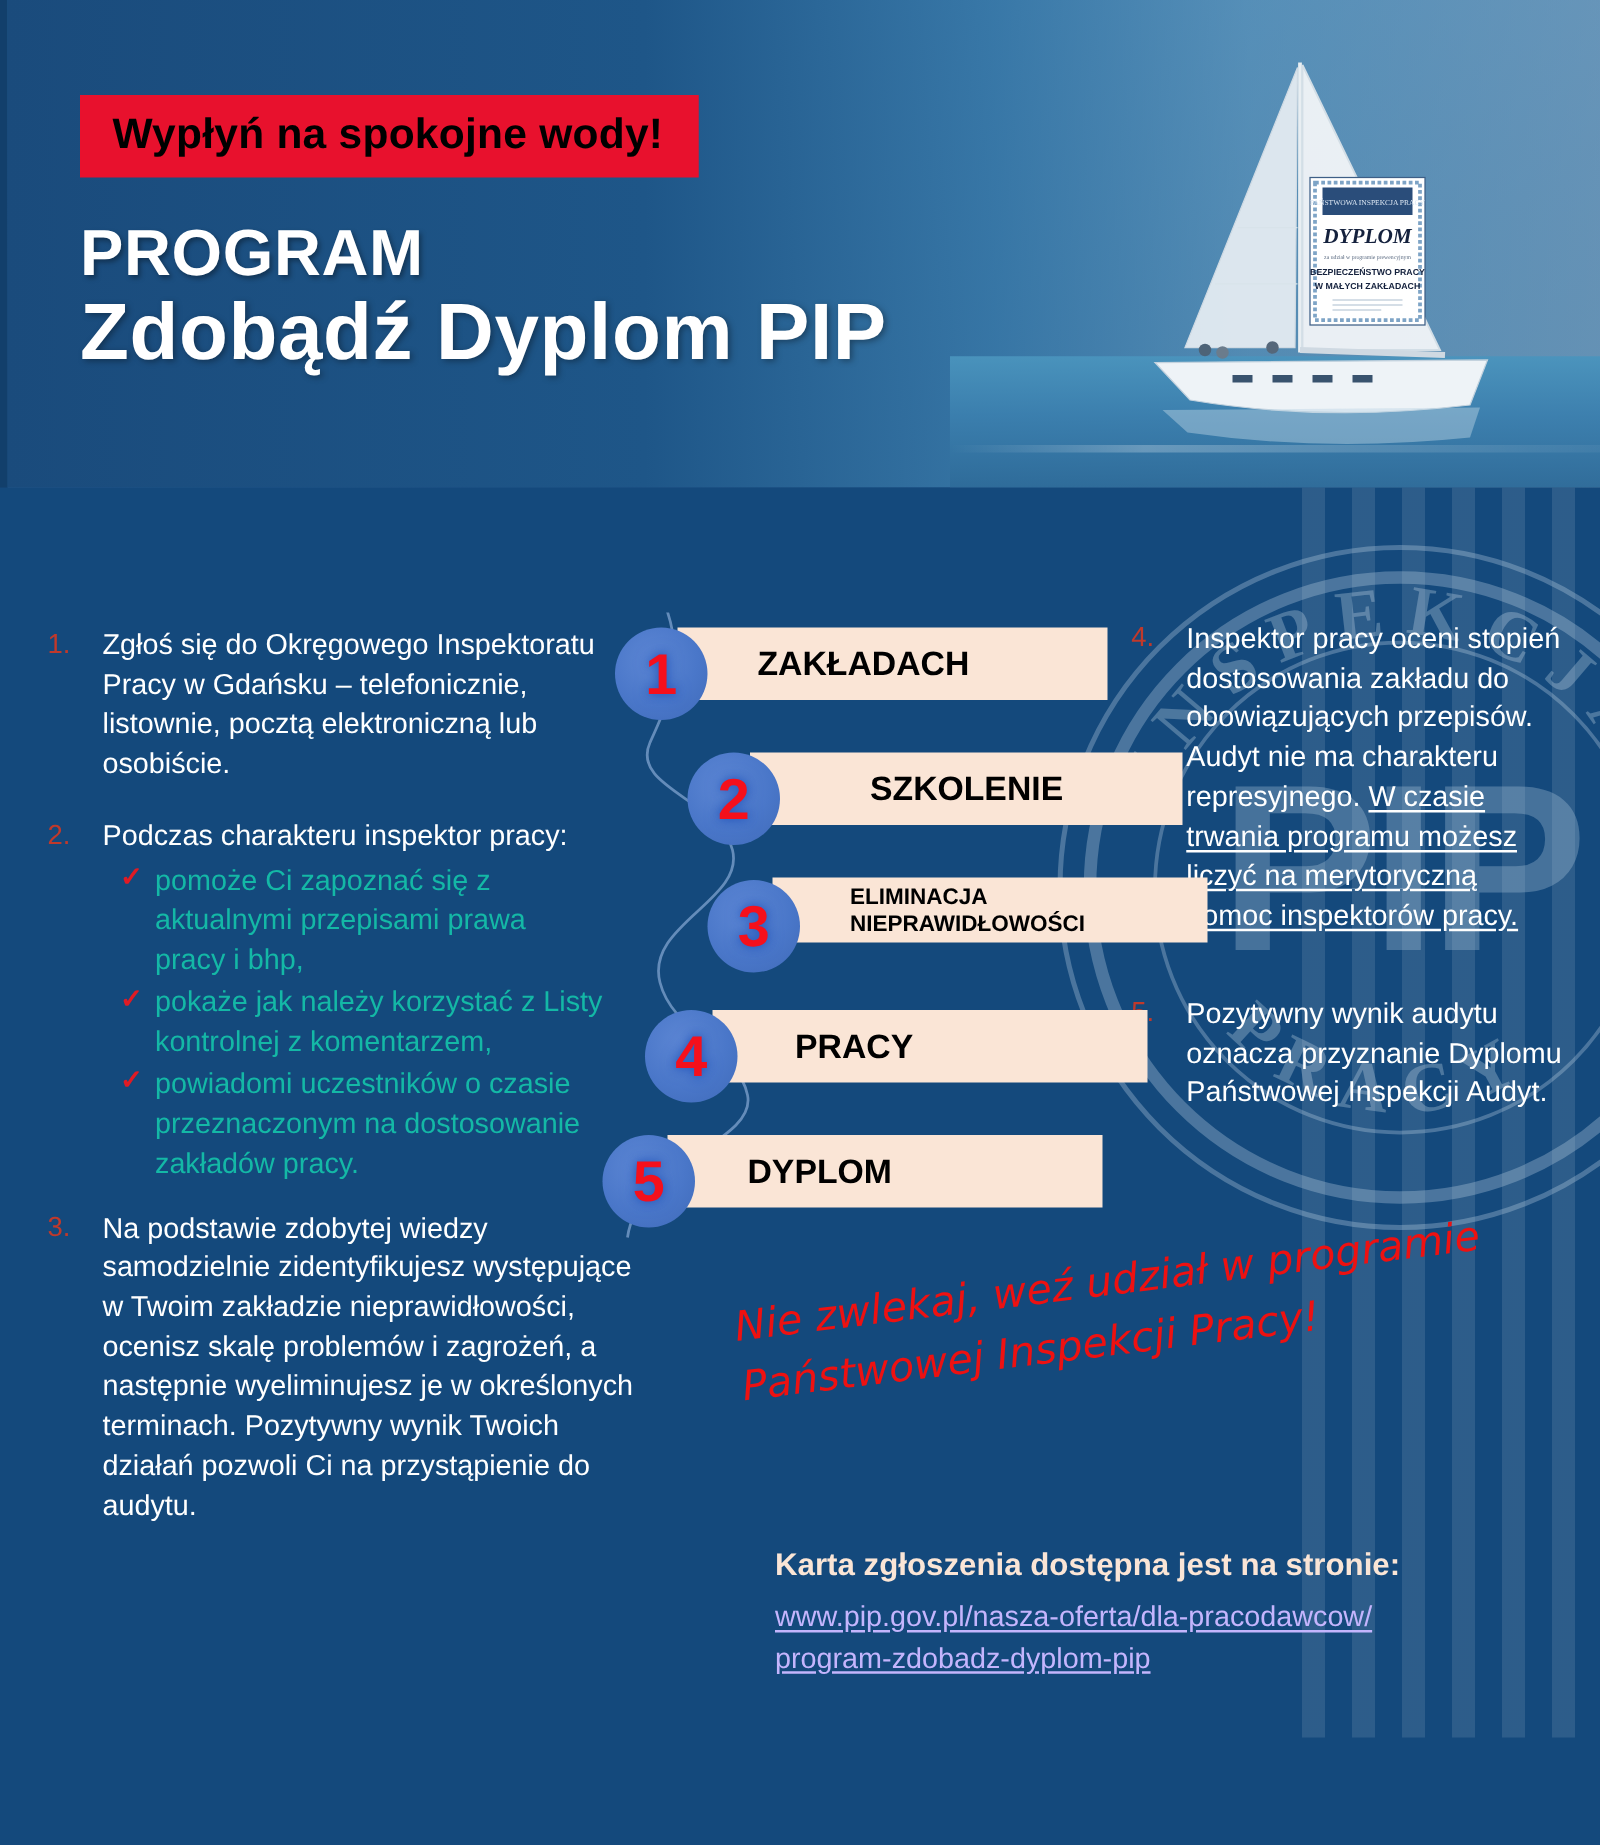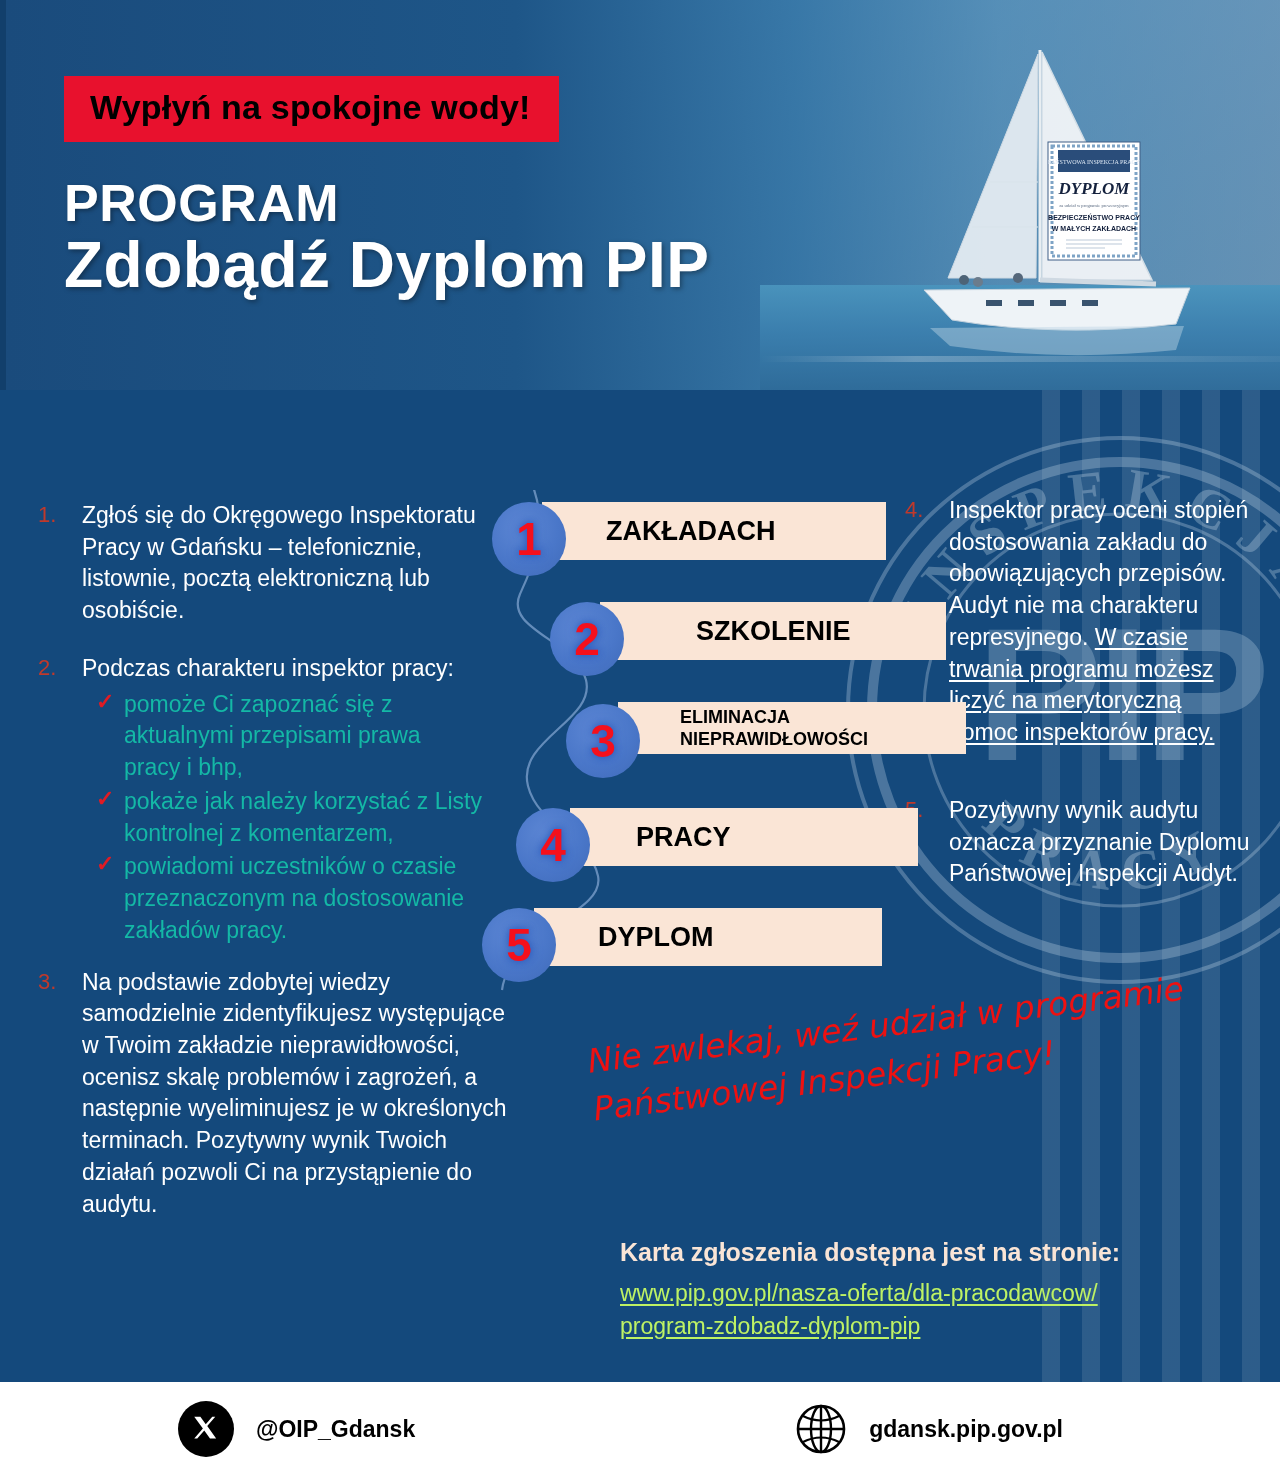--- a/index.html
+++ b/index.html
@@ -223,21 +223,21 @@
     left: 620px; top: 1238px;
     width: 620px;
   }
   .cta-title {
     color: #fae5d6;
     font-size: 25px;
     font-weight: bold;
     margin-bottom: 10px;
   }
   .cta-url {
-    color: #bef264;
+    color: #c4b5fd;
     font-size: 23px;
     line-height: 1.42;
   }
   .cta-url span { text-decoration: underline; text-underline-offset: 3px; }
 
   
   .footer {
     position: absolute;
     left: 0; bottom: 0;
     width: 1280px; height: 94px;
@@ -453,38 +453,14 @@
   </div>
 
   <div class="cta">
     <div class="cta-title">Karta zgłoszenia dostępna jest na stronie:</div>
     <div class="cta-url">
       <span>www.pip.gov.pl/nasza-oferta/dla-pracodawcow/</span><br>
       <span>program-zdobadz-dyplom-pip</span>
     </div>
   </div>
 
-  <div class="footer">
-
-    <div class="foot-item x-item">
-      <div class="x-logo">
-        <svg width="30" height="30" viewBox="0 0 24 24">
-          <path d="M2.6 2.2h4.9l4.3 6 5.2-6h2.4l-6.4 7.4 7.1 9.9h-4.9l-4.6-6.4-5.6 6.4H2.6l6.9-7.9L2.6 2.2z" fill="#ffffff"></path>
-        </svg>
-      </div>
-      <div class="foot-label">@OIP_Gdansk</div>
-    </div>
-
-    <div class="foot-item web-item">
-      <svg class="globe" viewBox="0 0 52 52">
-        <circle cx="26" cy="26" r="23" fill="none" stroke="#000" stroke-width="2.6"></circle>
-        <ellipse cx="26" cy="26" rx="10" ry="23" fill="none" stroke="#000" stroke-width="2.4"></ellipse>
-        <line x1="3" y1="26" x2="49" y2="26" stroke="#000" stroke-width="2.4"></line>
-        <line x1="26" y1="3" x2="26" y2="49" stroke="#000" stroke-width="2.4"></line>
-        <path d="M8,13 Q26,22 44,13" fill="none" stroke="#000" stroke-width="2.2"></path>
-        <path d="M8,39 Q26,30 44,39" fill="none" stroke="#000" stroke-width="2.2"></path>
-      </svg>
-      <div class="foot-label">gdansk.pip.gov.pl</div>
-    </div>
-
-  </div>
 
 </div>
 
 </body></html>

